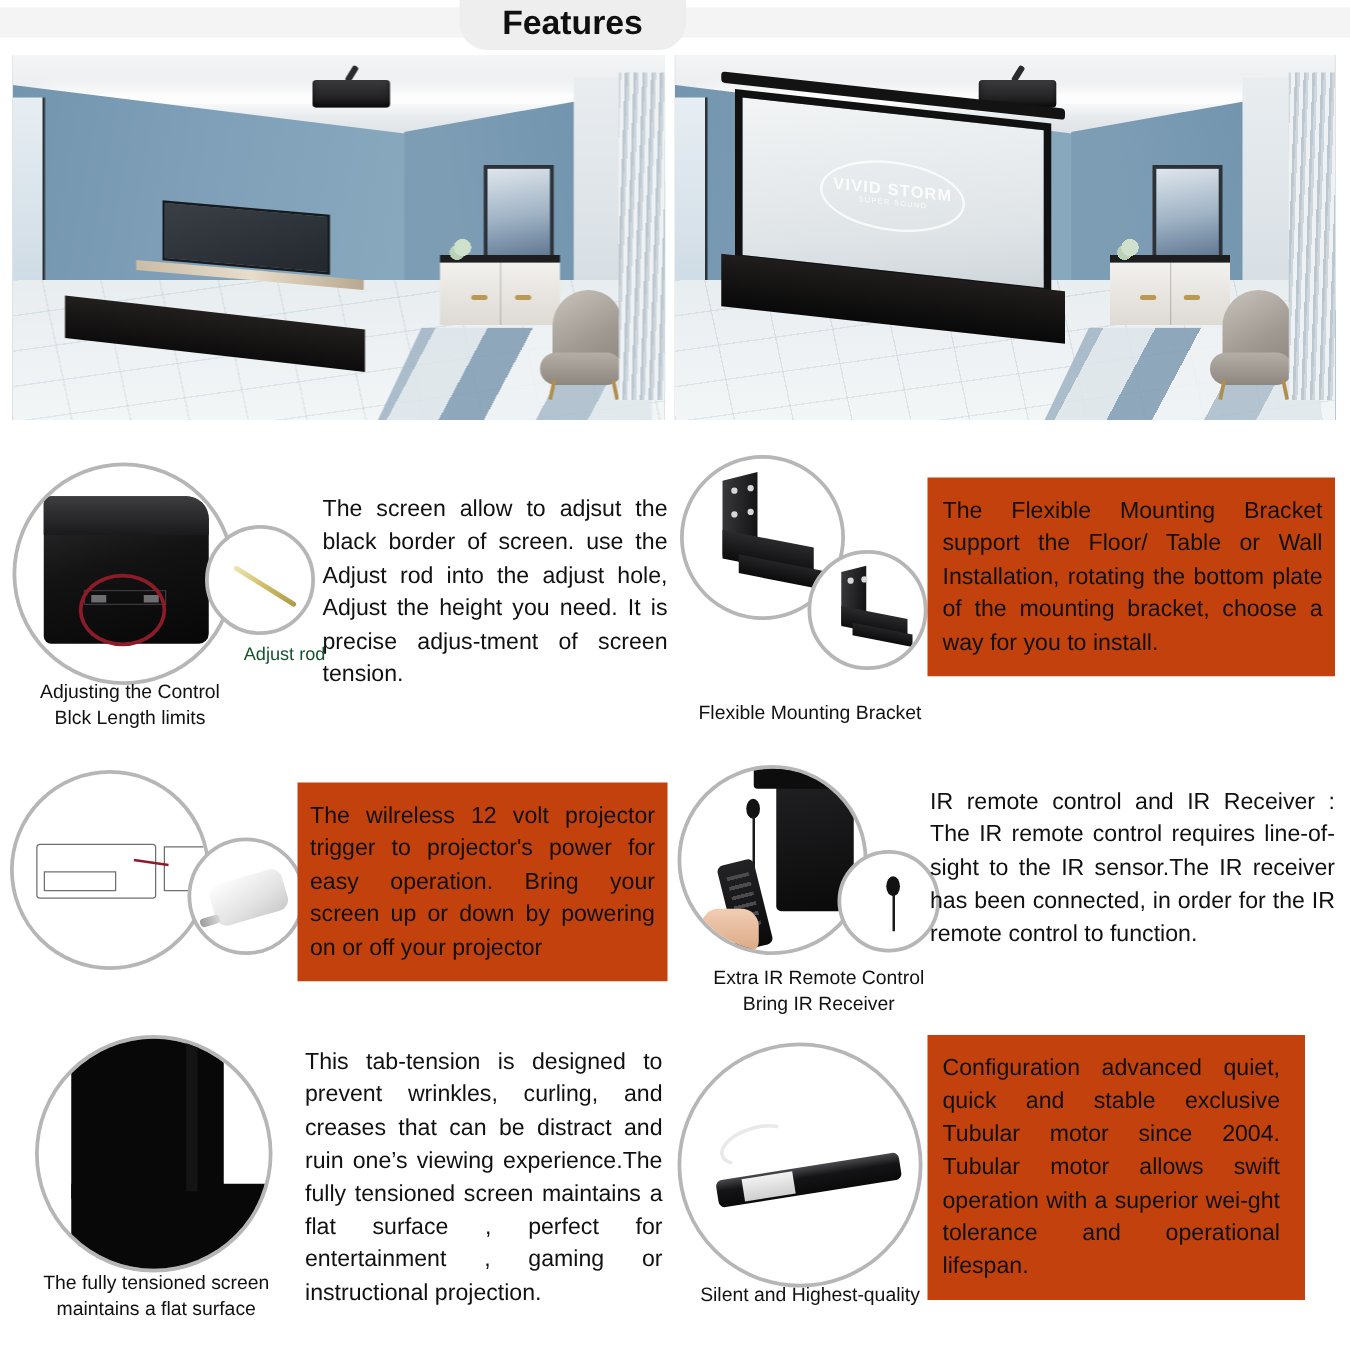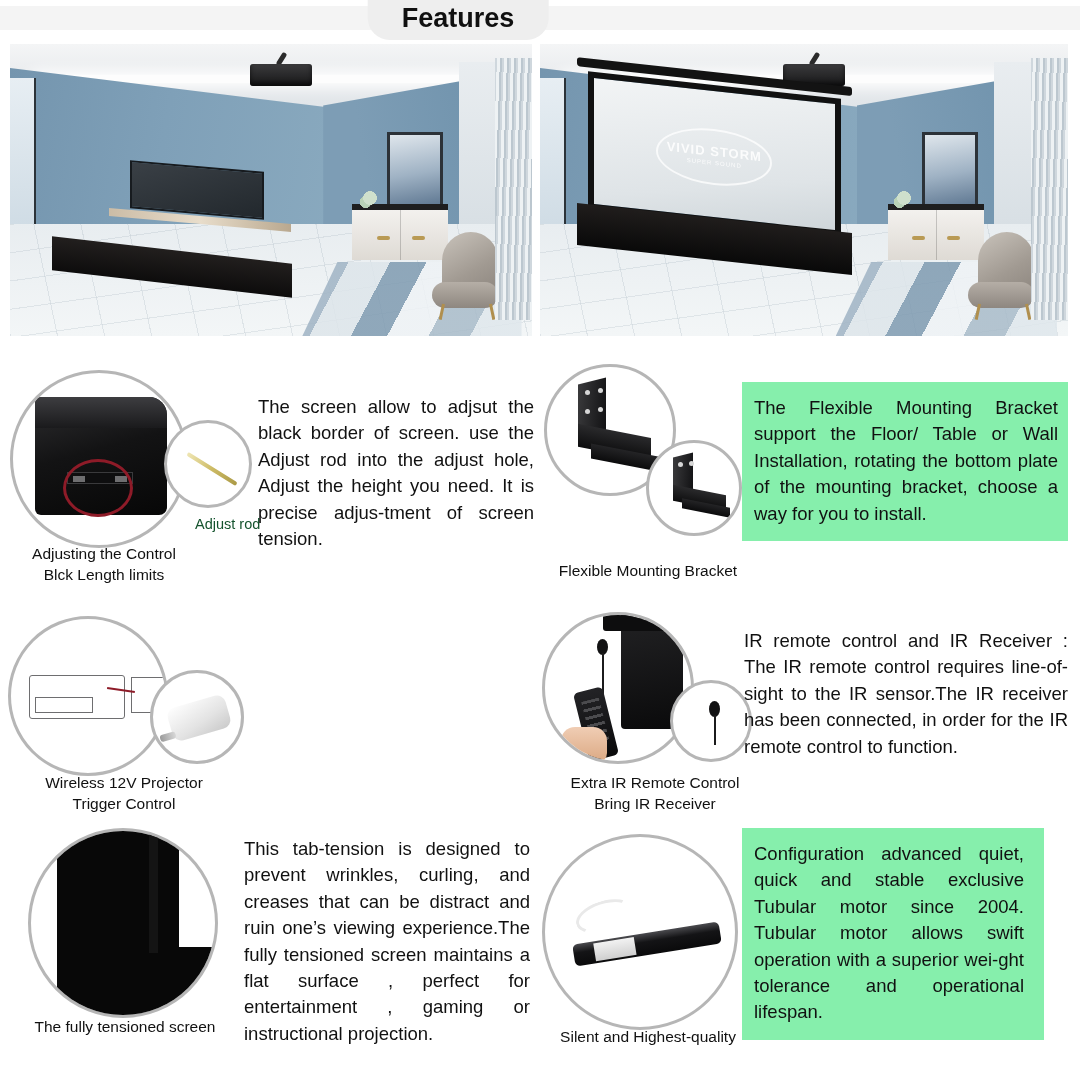--- a/index.html
+++ b/index.html
@@ -187,21 +187,21 @@
   .fcell { position: absolute; }
   .circ {
     position:absolute; border-radius:50%; border:3px solid #b6b6b6;
     background:#ffffff; overflow:hidden;
   }
 
   .txt {
     position:absolute; color:#111; font-size:18.5px; line-height:26.4px;
     text-align: justify; text-align-last: left;
   }
-  .txt.panel { background:#86efac; }
+  .txt.panel { background:#c2410c; }
   .txt p { margin:0; }
 
   .cap {
     position:absolute; text-align:center; color:#111;
     font-size:15.5px; line-height:21px; font-weight:normal; width:100%;
   }
   .minicap { position:absolute; font-size:14.5px; color:#14532d;margin-left:19px; }
 
   
   .cassette {
@@ -450,25 +450,24 @@
         <div class="proj-line" style="left:18px; top:56px; width:96px; height:44px; border-radius:3px;"></div>
         <div class="proj-line" style="left:24px; top:78px; width:58px; height:16px;"></div>
         <div class="proj-line" style="left:120px; top:58px; width:38px; height:36px;"></div>
         <div class="redline" style="left:96px; top:70px; width:28px; transform:rotate(8deg);"></div>
         <span class="minicap" style="left:126px; top:82px; font-size:6px;">Trigger Out</span>
       </div>
       <div class="circ" style="left:150px; top:66px; width:94px; height:94px;">
         <div class="trigger-plug" style="left:16px; top:28px;"></div>
       </div>
 
-      <div class="cap" style="left:0px; top:168px; width:248px;">
-        <div>Wireless 12V Projector</div>
-        <div>Trigger Control</div>
-      </div>
-
+
+      <div class="txt panel" style="left:238px; top:22px; width:296px; padding:13px 10px 14px 10px;">
+        <p>The  wilreless 12 volt  projector trigger to  projector's  power for easy    operation.  Bring   your screen up or down by powering on or off your projector</p>
+      </div>
     </div>
 
     <div class="fcell" style="left:520px; top:252px; width:560px; height:240px;">
       <div class="circ" style="left:22px; top:8px; width:152px; height:152px;">
         <div style="position:absolute; left:76px; top:-6px; width:62px; height:120px;
                     background:linear-gradient(170deg,#232325,#0a0a0b); border-radius:4px;"></div>
         <div style="position:absolute; left:58px; top:-6px; width:84px; height:22px;
                     background:#0d0d0e; border-radius:3px;"></div>
         <div class="ir-eye" style="left:52px; top:24px;"></div>
         <div class="ir-wire" style="left:57px; top:38px; height:56px;"></div>
@@ -492,20 +491,21 @@
 
     <div class="fcell" style="left:0px; top:466px; width:540px; height:260px;">
       <div class="circ" style="left:28px; top:10px; width:190px; height:190px;">
         <div class="tab-corner" style="left:26px; top:-4px; width:122px; height:132px;"></div>
         <div class="tab-corner" style="left:26px; top:116px; width:170px; height:84px;"></div>
         <div style="position:absolute; left:118px; top:-4px; width:9px; height:126px; background:#141414;"></div>
       </div>
 
       <div class="cap" style="left:0px; top:198px; width:250px;">
         <div>The fully tensioned screen</div>
+        <div>maintains a flat surface</div>
       </div>
 
       <div class="txt" style="left:244px; top:18px; width:286px;">
         <p>This tab-tension is designed to prevent wrinkles,  curling, and  creases  that  can  be distract   and   ruin   one’s viewing experience.The fully tensioned  screen maintains a flat surface , perfect  for entertainment , gaming  or instructional projection.</p>
       </div>
     </div>
 
     <div class="fcell" style="left:520px; top:466px; width:560px; height:260px;">
       <div class="circ" style="left:22px; top:16px; width:196px; height:196px;">
         <div class="motor" style="left:28px; top:96px; width:148px;">

